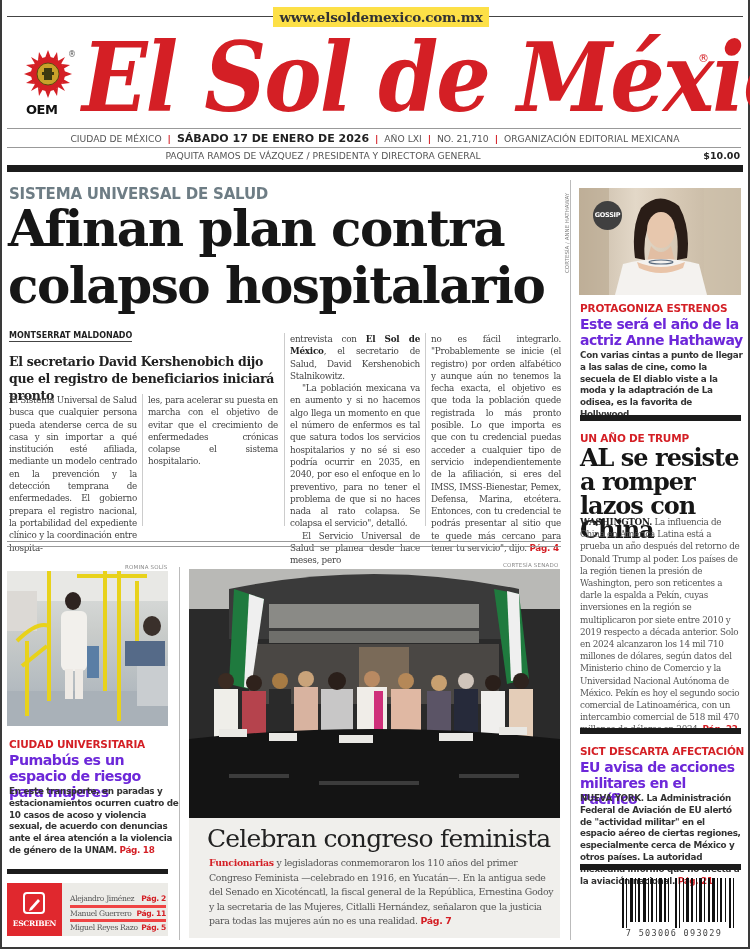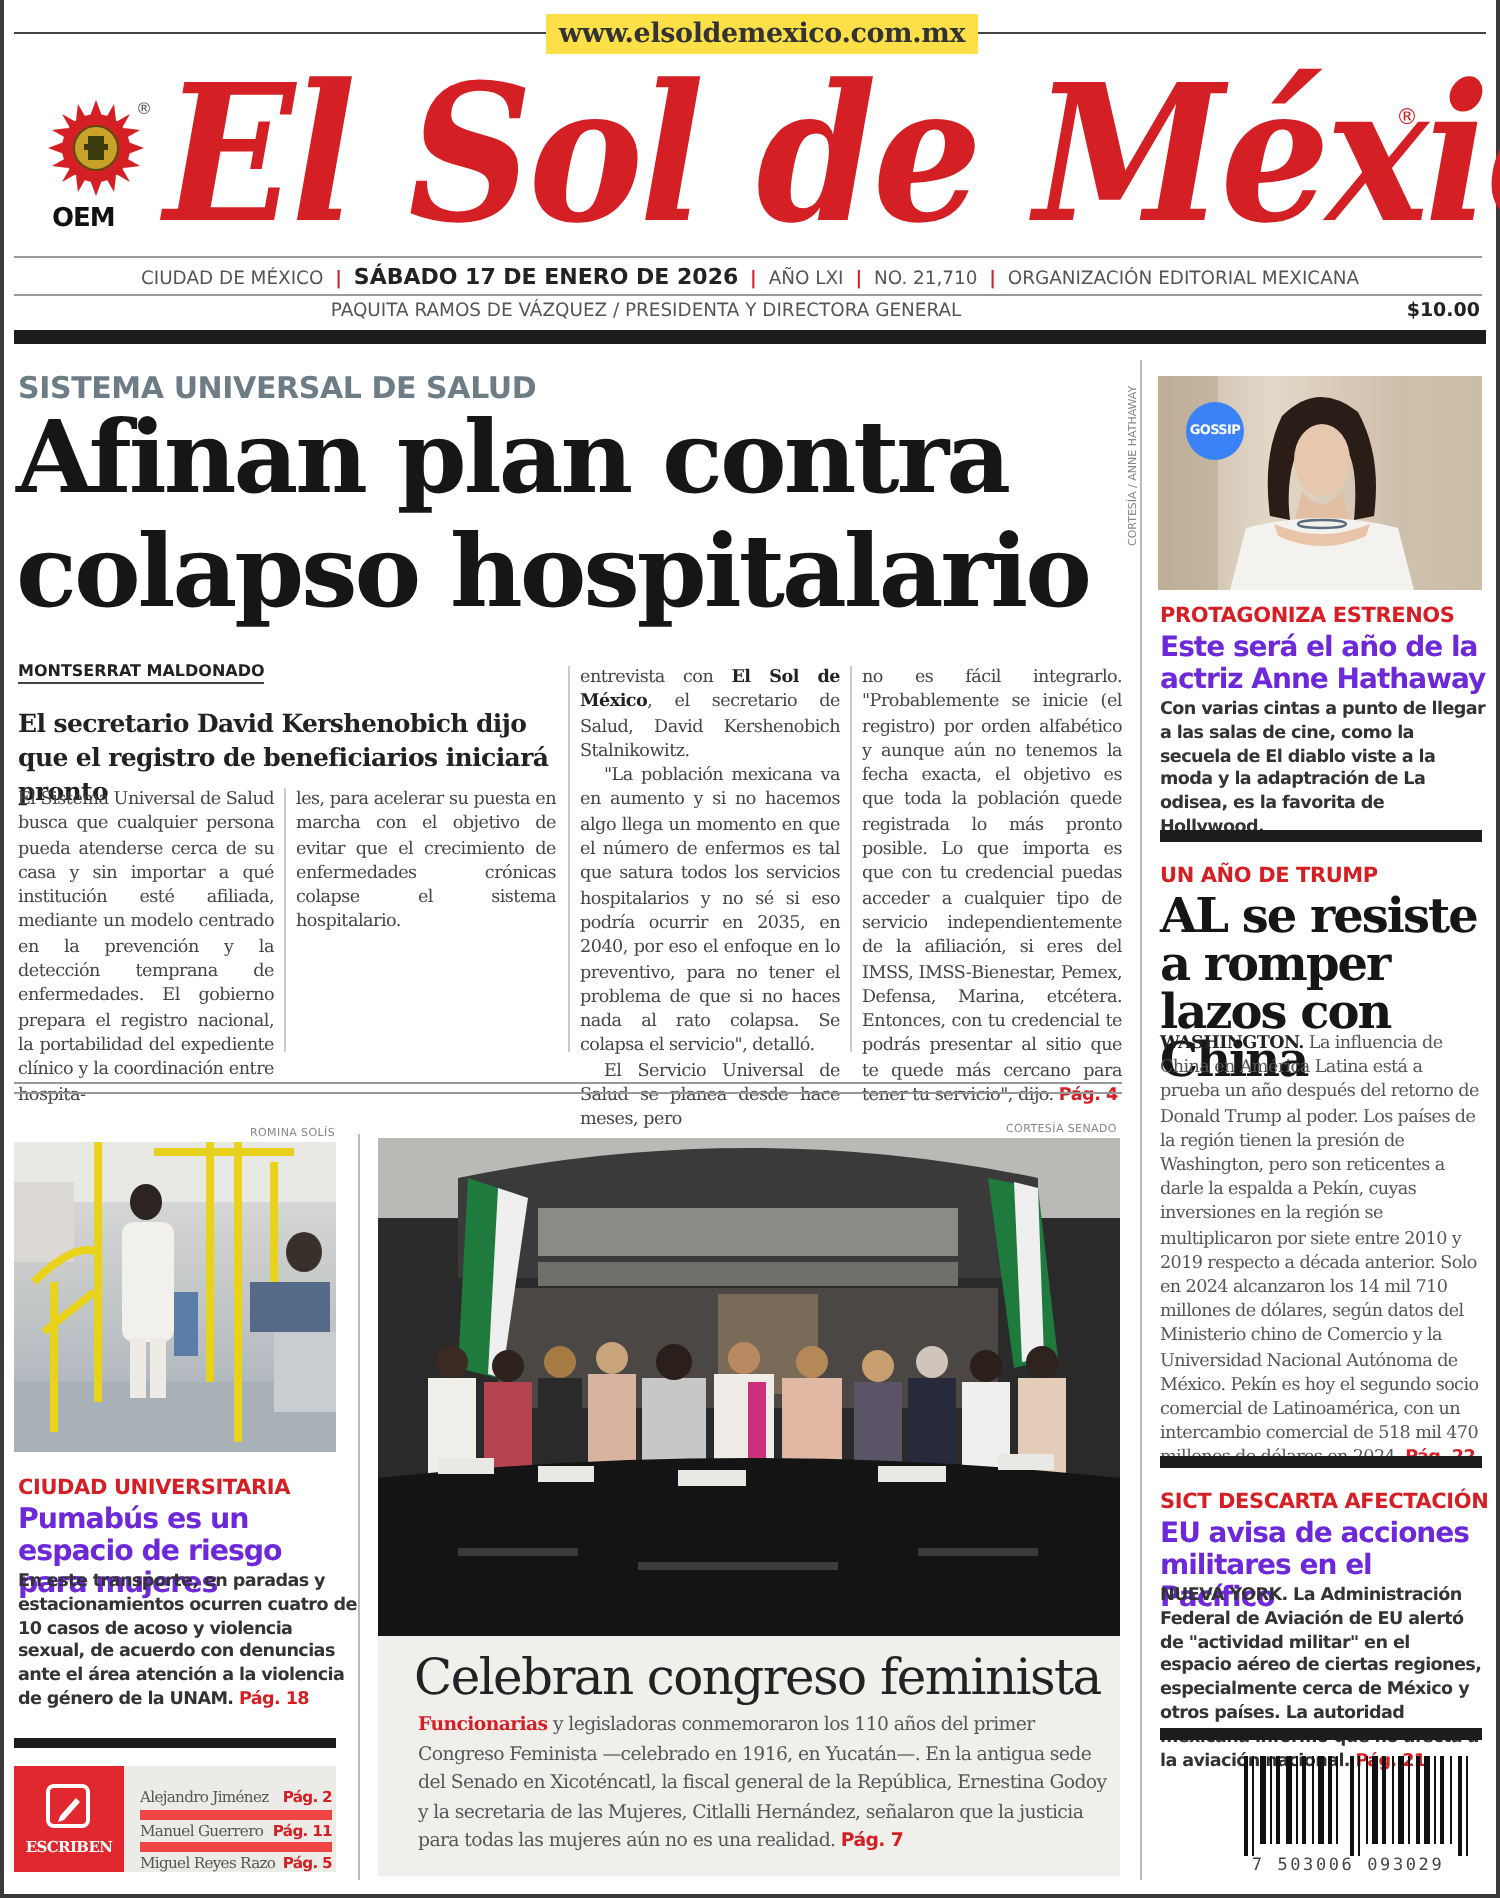--- a/index.html
+++ b/index.html
@@ -43,21 +43,21 @@
   .pag { font-family: "DejaVu Sans", sans-serif; font-weight: bold; color: #d41f25; }
   .col-divider { position: absolute; width: 1px; background: #ccc; }
 
   .main-bottom-rule1 { position: absolute; left: 7px; width: 554px; top: 541px; height: 1px; background: #999; }
   .main-bottom-rule2 { position: absolute; left: 7px; width: 554px; top: 546px; height: 1px; background: #999; }
 
   
   .rail-divider { position: absolute; left: 570px; top: 180px; width: 1px; height: 760px; background: #bbb; }
   .photo-credit-vert { position: absolute; left: 564px; top: 188px; width: 10px; height: 90px; font-family: "DejaVu Sans", sans-serif; font-size: 5.5px; color: #888; writing-mode: vertical-rl; transform: rotate(180deg); white-space: nowrap; text-align: center; }
   .photo-hathaway { position: absolute; left: 579px; top: 188px; width: 162px; height: 107px; overflow: hidden; background: linear-gradient(90deg, #c5b7a3 0%, #e3d8c8 35%, #d6c8b4 60%, #bfb19b 100%); }
-  .gossip-badge { position: absolute; left: 593px; top: 201px; width: 29px; height: 29px; border-radius: 50%; background: #3b82f6; color: #fff; font-family: "DejaVu Sans", sans-serif; font-weight: bold; font-size: 6.5px; line-height: 29px; text-align: center; letter-spacing: -0.3px; }
+  .gossip-badge { position: absolute; left: 593px; top: 201px; width: 29px; height: 29px; border-radius: 50%; background: #404040; color: #fff; font-family: "DejaVu Sans", sans-serif; font-weight: bold; font-size: 6.5px; line-height: 29px; text-align: center; letter-spacing: -0.3px; }
 
   .rail-kicker { position: absolute; font-family: "DejaVu Sans", sans-serif; font-weight: bold; font-size: 10.5px; color: #d41f25; letter-spacing: -0.2px; }
   .rail-head-sans { position: absolute; font-family: "DejaVu Sans", sans-serif; font-weight: bold; font-size: 14px; line-height: 16px; color: #6d28d9; letter-spacing: -0.5px; }
   .rail-body-sans { position: absolute; font-family: "DejaVu Sans", sans-serif; font-size: 8.8px; line-height: 11.8px; color: #333; letter-spacing: -0.3px; font-weight: bold; }
   .rail-bar { position: absolute; left: 580px; width: 161px; height: 6px; background: #1c1c1c; }
 
   .h-trump { left: 580px; top: 446px; width: 165px; font-family: "DejaVu Serif", serif; font-weight: bold; font-size: 24px; line-height: 24px; color: #161616; letter-spacing: -1px; position: absolute; }
   .body-trump { position: absolute; left: 580px; top: 516px; width: 163px; font-family: "DejaVu Serif", serif; font-size: 8.8px; line-height: 12.2px; color: #555; letter-spacing: -0.3px; }
   .body-trump .dateline-in { font-weight: bold; color: #222; }
 
@@ -72,21 +72,21 @@
   .pumabus-kicker { left: 9px; top: 738px; }
   .pumabus-head { left: 9px; top: 752px; width: 170px; font-size: 14.2px; line-height: 16px; }
   .pumabus-body { left: 9px; top: 786px; width: 170px; }
 
   .left-bar { position: absolute; left: 7px; top: 869px; width: 161px; height: 5px; background: #1c1c1c; }
   .escriben { position: absolute; left: 7px; top: 883px; width: 161px; height: 53px; background: #ecebe7; }
   .escriben-red { position: absolute; left: 7px; top: 883px; width: 55px; height: 53px; background: #e0282e; }
   .escriben-icon { position: absolute; left: 22px; top: 891px; width: 24px; height: 24px; }
   .escriben-label { position: absolute; left: 7px; top: 919px; width: 55px; text-align: center; font-family: "DejaVu Serif", serif; font-weight: bold; font-size: 7.5px; color: #fff; letter-spacing: -0.3px; }
   .escriben-list { position: absolute; left: 70px; top: 893px; width: 96px; }
-  .escriben-row { display: flex; justify-content: space-between; font-family: "DejaVu Serif", serif; font-size: 7.6px; line-height: 11.5px; color: #555; border-bottom: 5px solid #ef4444; letter-spacing: -0.35px; white-space: nowrap; }
+  .escriben-row { display: flex; justify-content: space-between; font-family: "DejaVu Serif", serif; font-size: 7.6px; line-height: 11.5px; color: #555; border-bottom: 3px solid #ef4444; letter-spacing: -0.35px; white-space: nowrap; }
   .escriben-row:last-child { border-bottom: none; }
   .escriben-row .pag { font-size: 7.6px; }
 
   
   .photo-senado { position: absolute; left: 189px; top: 569px; width: 371px; height: 249px; overflow: hidden; background: #222; }
   .feminista-box { position: absolute; left: 189px; top: 818px; width: 371px; height: 120px; background: #f0efec; }
   .feminista-head { position: absolute; left: 207px; top: 824px; width: 350px; font-family: "DejaVu Serif", serif; font-weight: normal; font-size: 25px; line-height: 30px; color: #222; letter-spacing: -0.8px; white-space: nowrap; }
   .feminista-body { position: absolute; left: 209px; top: 856px; width: 345px; font-family: "DejaVu Serif", serif; font-size: 9.4px; line-height: 14.5px; color: #555; letter-spacing: -0.3px; }
   .feminista-body .lead { color: #d41f25; font-weight: bold; margin-top: 23px; }
 </style>

